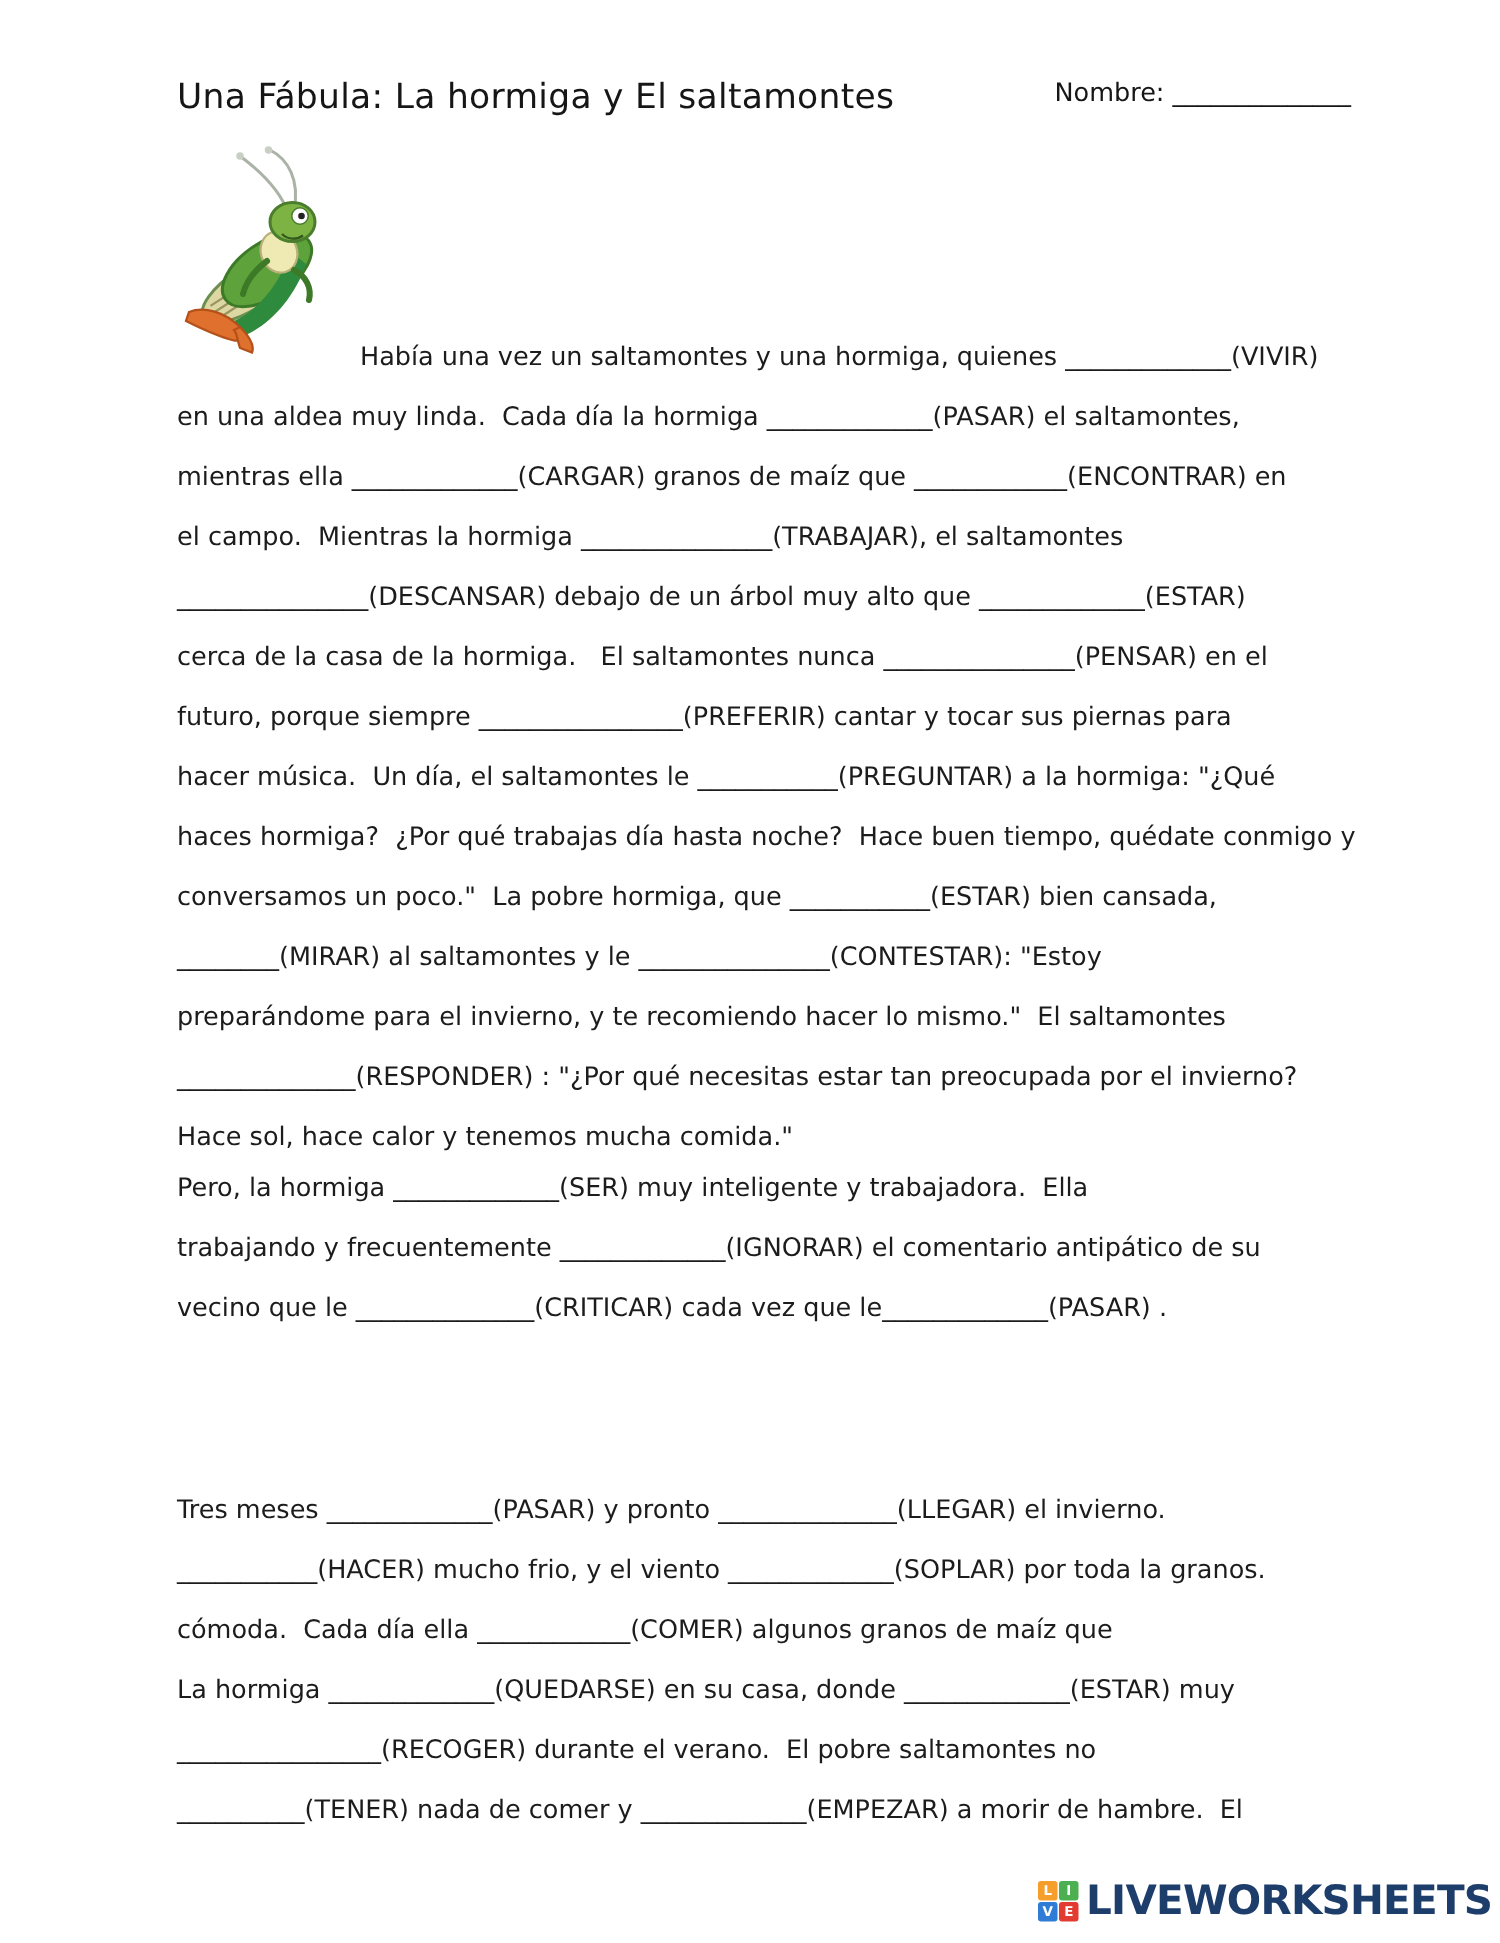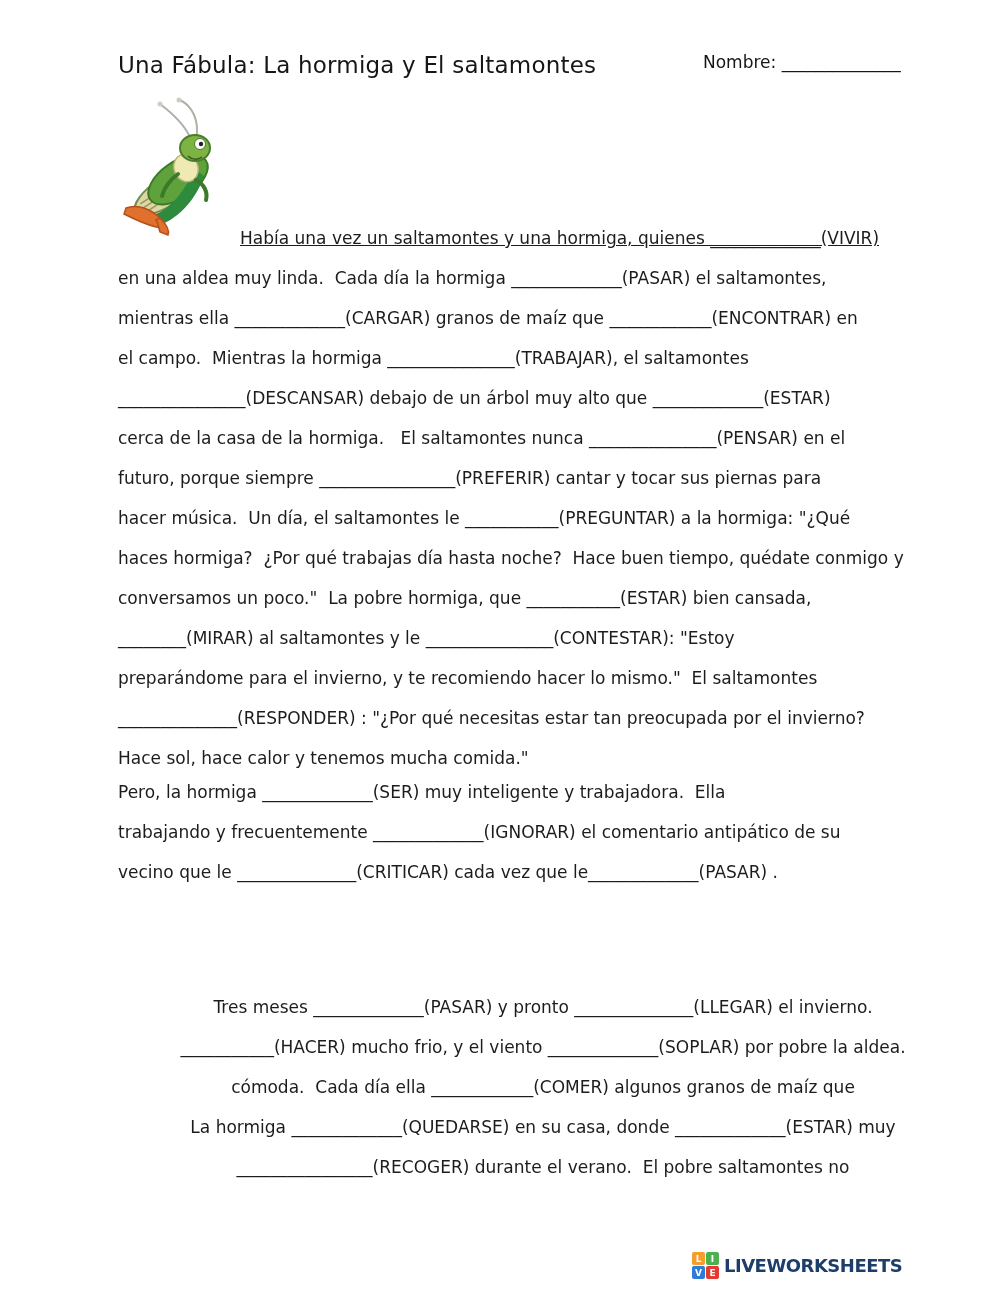--- a/index.html
+++ b/index.html
@@ -23,42 +23,42 @@
   }
   .grasshopper{
     position:absolute;left:116px;top:96px;width:122px;height:142px;
   }
   .para{
     position:absolute;left:118px;width:850px;
     font-size:17px;line-height:40px;color:#1c1c1c;
   }
   .para .line{white-space:pre;height:40px;}
   .p1{top:218px;}
-  .p1 .line:first-child{text-indent:122px;text-decoration:underline;}
+  .p1 .line:first-child{text-indent:122px;}
   .p2{top:772px;}
-  .p3{top:987px;text-align:center;}
+  .p3{top:987px;}
   .footer-logo{
     position:absolute;left:692px;top:1252px;
     display:flex;align-items:center;gap:5px;
   }
   .logo-grid{
     display:grid;grid-template-columns:13px 13px;grid-template-rows:13px 13px;
     gap:1px;
   }
   .logo-grid span{
     display:flex;align-items:center;justify-content:center;
     color:#fff;font-size:9px;font-weight:bold;border-radius:2px;
     font-family:"DejaVu Sans", sans-serif;
   }
   .sq-0{background:#f59e2c;}
   .sq-1{background:#4caf50;}
   .sq-2{background:#2f7cd6;}
   .sq-3{background:#e23b32;}
   .brand-text{
-    font-size:18px;font-weight:bold;color:#1d3d6b;
+    font-size:27px;font-weight:bold;color:#1d3d6b;
     letter-spacing:-0.5px;white-space:pre;
   }
 </style>
 </head>
 <body>
 
 <div class="page">
 
   <div class="doc-title">Una Fábula: La hormiga y El saltamontes</div>
   <div class="name-field">Nombre: ______________</div>
@@ -114,24 +114,25 @@
     </div>
 
   <div class="para p2">
       <div class="line">Pero, la hormiga _____________(SER) muy inteligente y trabajadora.  Ella</div>
       <div class="line">trabajando y frecuentemente _____________(IGNORAR) el comentario antipático de su</div>
       <div class="line">vecino que le ______________(CRITICAR) cada vez que le_____________(PASAR) .</div>
     </div>
 
   <div class="para p3">
       <div class="line">Tres meses _____________(PASAR) y pronto ______________(LLEGAR) el invierno.</div>
-      <div class="line">___________(HACER) mucho frio, y el viento _____________(SOPLAR) por pobre la aldea.</div>
+      <div class="line">___________(HACER) mucho frio, y el viento _____________(SOPLAR) por toda la granos.</div>
       <div class="line">cómoda.  Cada día ella ____________(COMER) algunos granos de maíz que</div>
       <div class="line">La hormiga _____________(QUEDARSE) en su casa, donde _____________(ESTAR) muy</div>
       <div class="line">________________(RECOGER) durante el verano.  El pobre saltamontes no</div>
+      <div class="line">__________(TENER) nada de comer y _____________(EMPEZAR) a morir de hambre.  El</div>
     </div>
 
   <div class="footer-logo">
     <div class="logo-grid">
       <span class="sq-0">L</span>
       <span class="sq-1">I</span>
       <span class="sq-2">V</span>
       <span class="sq-3">E</span>
     </div>
     <div class="brand-text">LIVEWORKSHEETS</div>

